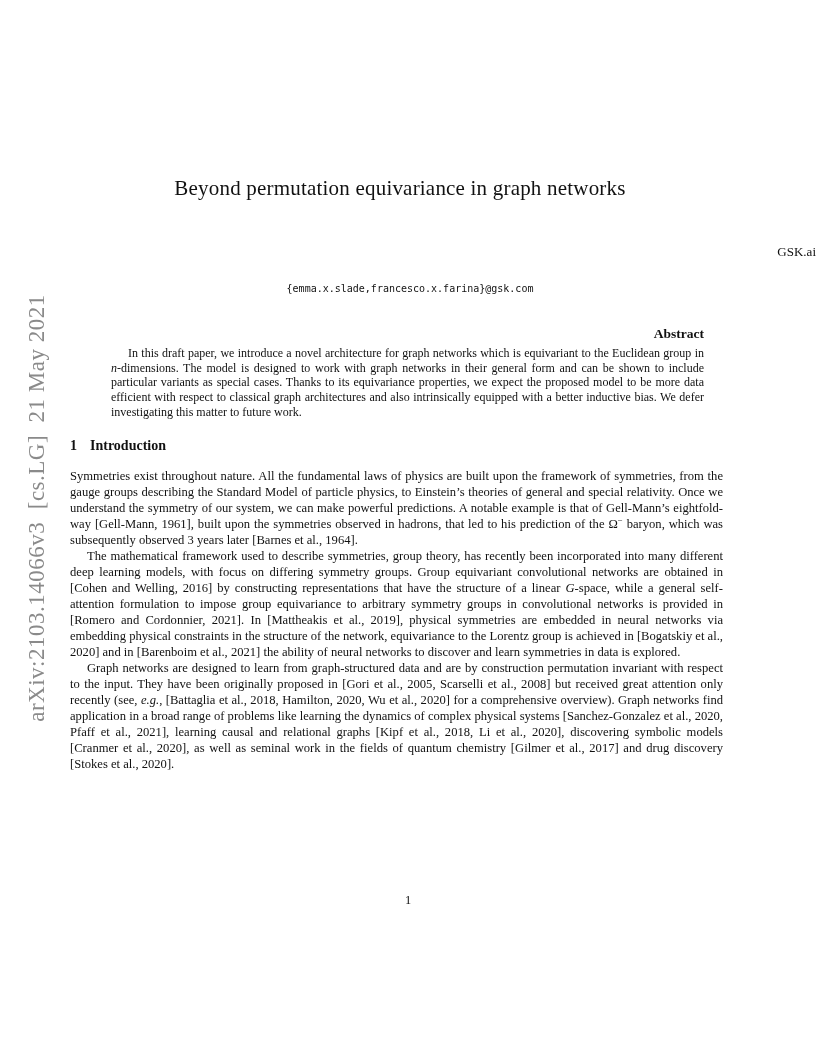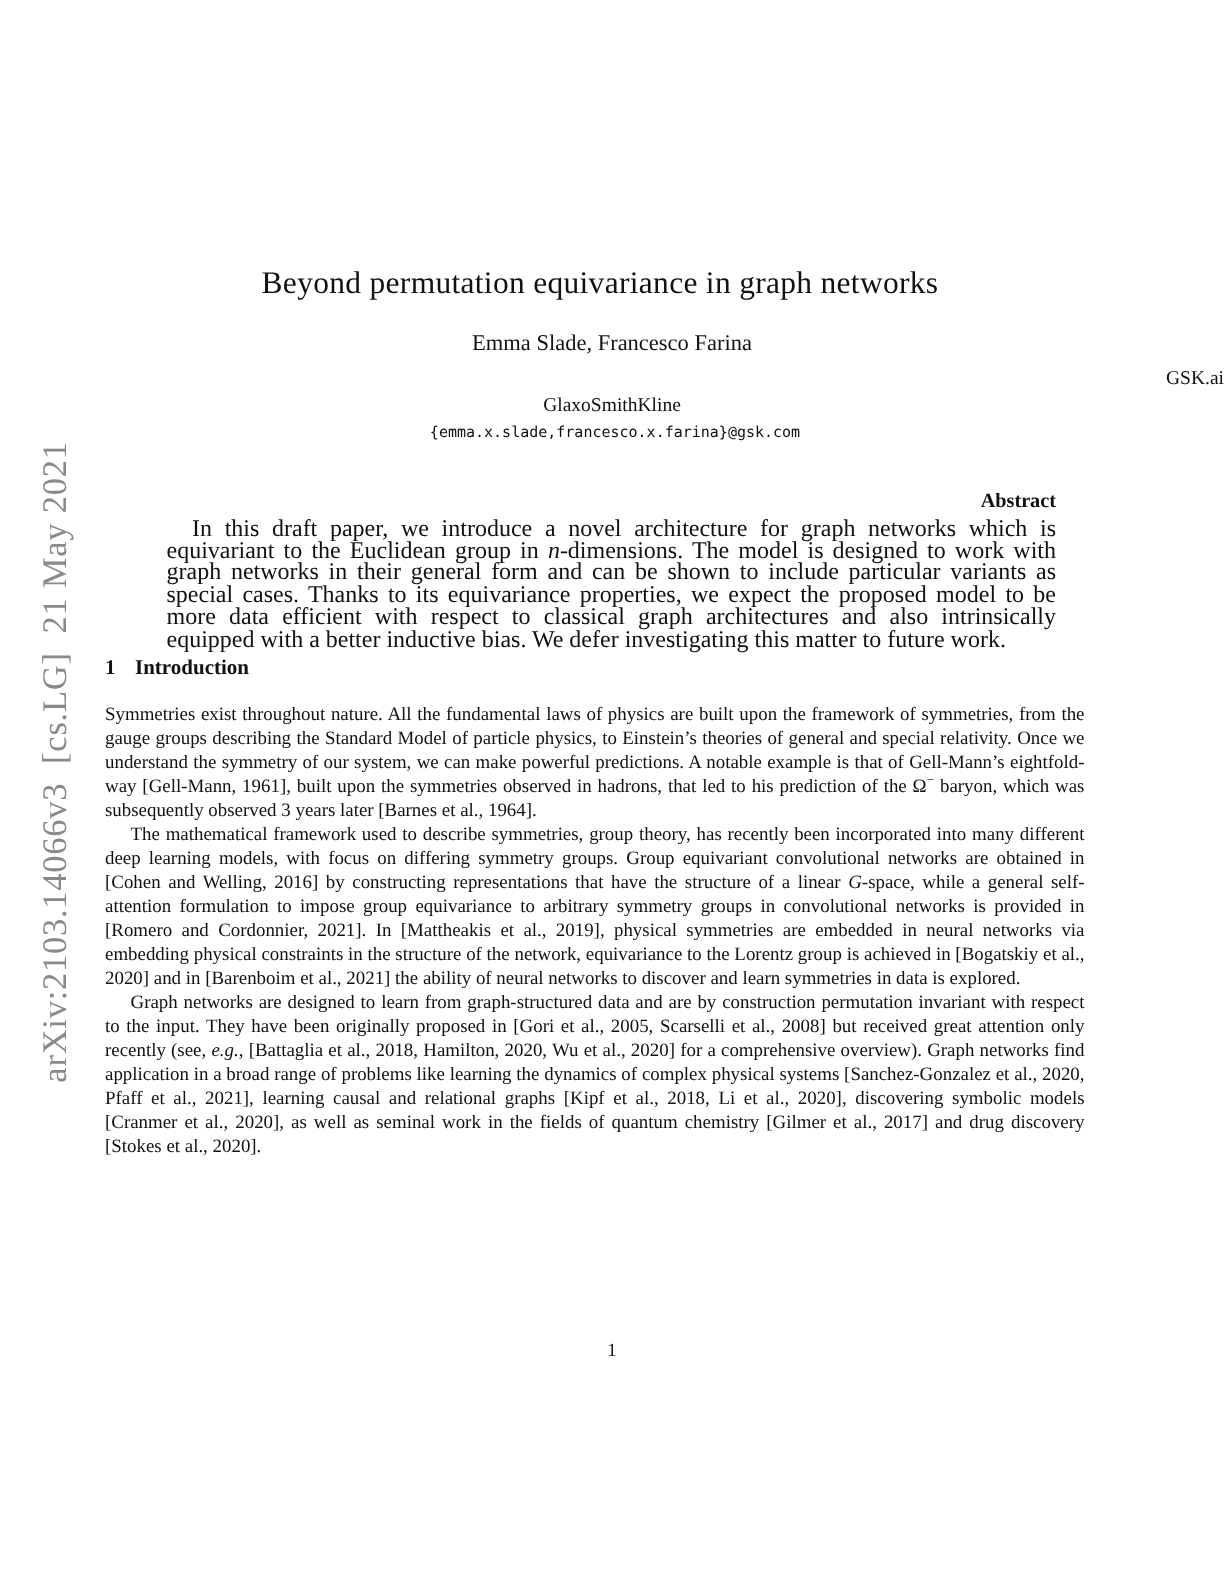--- a/index.html
+++ b/index.html
@@ -52,21 +52,21 @@
   
   .abstract {
     position: absolute; top: 326px; left: 111px; width: 593px;
   }
   .abstract-heading {
     text-align: right; font-weight: bold; font-size: 13.5px;
     margin: 0 0 4px 0;
   }
   .abstract-body {
     margin: 0;
-    font-size: 16px;
+    font-size: 12px;
     line-height: 14.7px;
     text-align: justify;
   }
 
   
   .section {
     position: absolute; top: 438px; left: 70px; width: 653px;
   }
   .section-heading {
     font-size: 14px; font-weight: bold; margin: 0 0 14px 0;
@@ -89,25 +89,23 @@
 </style>
 </head>
 <body>
 
 <div class="page">
 
   <div class="watermark">arXiv:2103.14066v3  [cs.LG]  21 May 2021</div>
 
   <h1 class="title">Beyond permutation equivariance in graph networks</h1>
 
-  <div class="authors">Emma Slade, Francesco Farina</div>
 
   <div class="affil-1">GSK.ai</div>
 
-  <div class="affil-2">GlaxoSmithKline</div>
 
   <div class="email">{emma.x.slade,francesco.x.farina}@gsk.com</div>
 
   <section class="abstract">
     <div class="abstract-heading">Abstract</div>
     <p class="abstract-body indent"><span>In this draft paper, we introduce a novel architecture for graph networks which is equivariant to the Euclidean group in </span><span style="font-style: italic;">n</span><span>-dimensions. The model is designed to work with graph networks in their general form and can be shown to include particular variants as special cases. Thanks to its equivariance properties, we expect the proposed model to be more data efficient with respect to classical graph architectures and also intrinsically equipped with a better inductive bias. We defer investigating this matter to future work.</span></p>
   </section>
 
   <section class="section">
     <h2 class="section-heading">

